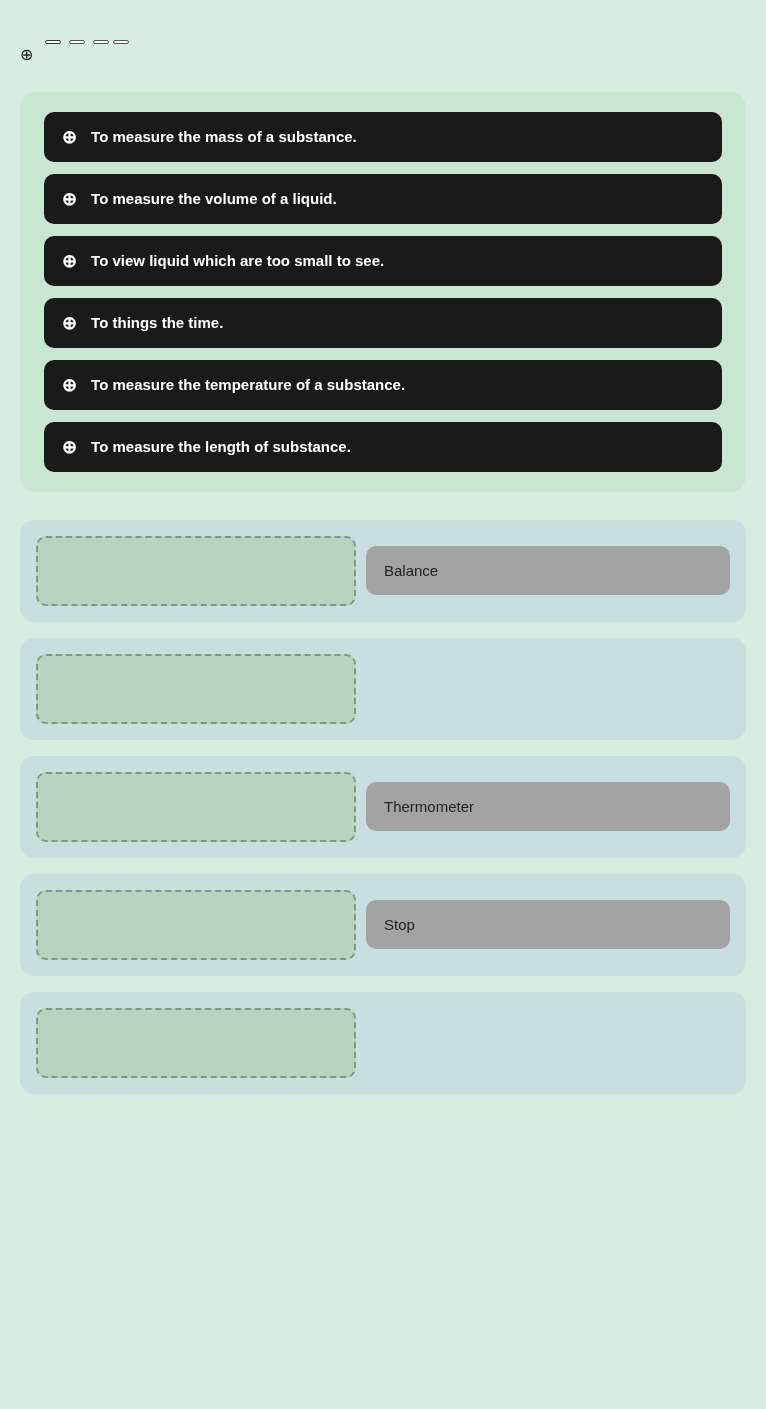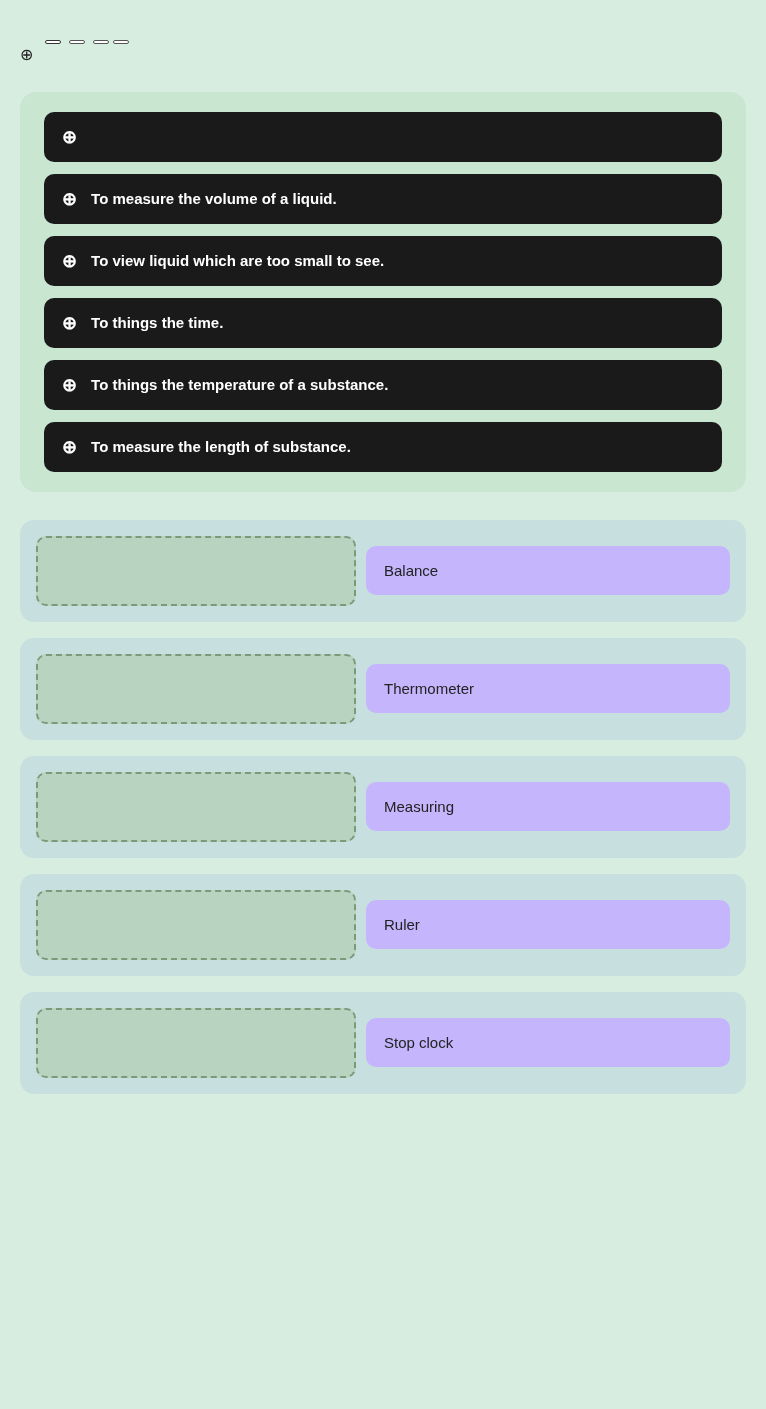--- a/index.html
+++ b/index.html
@@ -86,21 +86,21 @@
       width: 320px;
       min-width: 200px;
       height: 70px;
       border: 2.5px dashed #7a9a7a;
       border-radius: 10px;
       background: #b8d4c0;
       flex-shrink: 0;
     }
     .answer-label {
       flex: 1;
-      background: #c4b5fd;
+      background: #a3a3a3;
       border-radius: 10px;
       padding: 16px 18px;
       font-size: 15px;
       color: #222;
       font-weight: 400;
     }
   </style>
 </head>
 <body>
 
@@ -115,58 +115,57 @@
   <span></span>
   <span class="kbd"></span>
   <span class="kbd"></span>
   <span></span>
 </div>
 
 <div class="drag-container">
 
 <div class="drag-item">
       <span class="drag-icon">⊕</span>
+      <span>To measure the mass of a substance.</span>
     </div>
     <div class="drag-item">
       <span class="drag-icon">⊕</span>
       <span>To measure the volume of a liquid.</span>
     </div>
     <div class="drag-item">
       <span class="drag-icon">⊕</span>
       <span>To view liquid which are too small to see.</span>
     </div>
     <div class="drag-item">
       <span class="drag-icon">⊕</span>
       <span>To things the time.</span>
     </div>
     <div class="drag-item">
       <span class="drag-icon">⊕</span>
-      <span>To things the temperature of a substance.</span>
+      <span>To measure the temperature of a substance.</span>
     </div>
     <div class="drag-item">
       <span class="drag-icon">⊕</span>
       <span>To measure the length of substance.</span>
     </div>
   </div>
 
 <div id="match-rows-container">
 
 <div class="match-row">
       <div class="drop-zone"></div>
       <div class="answer-label">Balance</div>
     </div>
     <div class="match-row">
       <div class="drop-zone"></div>
+    </div>
+    <div class="match-row">
+      <div class="drop-zone"></div>
       <div class="answer-label">Thermometer</div>
     </div>
     <div class="match-row">
       <div class="drop-zone"></div>
-      <div class="answer-label">Measuring</div>
+      <div class="answer-label">Stop</div>
     </div>
     <div class="match-row">
       <div class="drop-zone"></div>
-      <div class="answer-label">Ruler</div>
-    </div>
-    <div class="match-row">
-      <div class="drop-zone"></div>
-      <div class="answer-label">Stop clock</div>
     </div>
   </div>
 
 </body></html>

